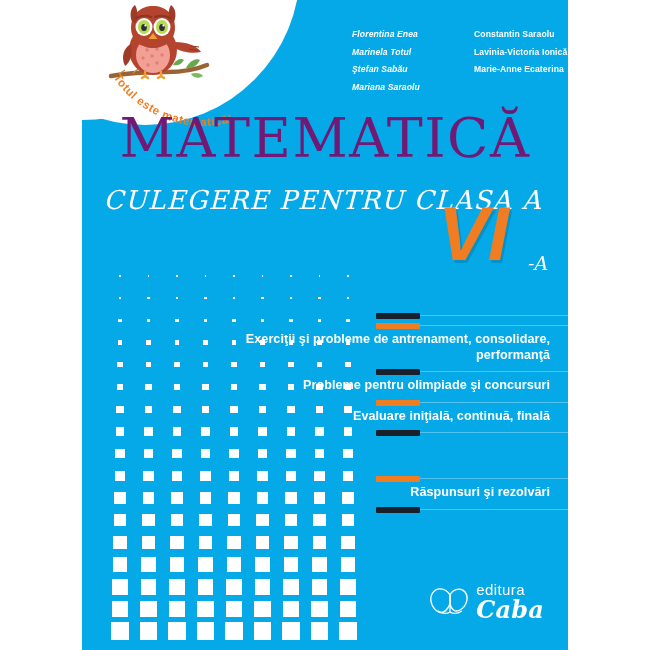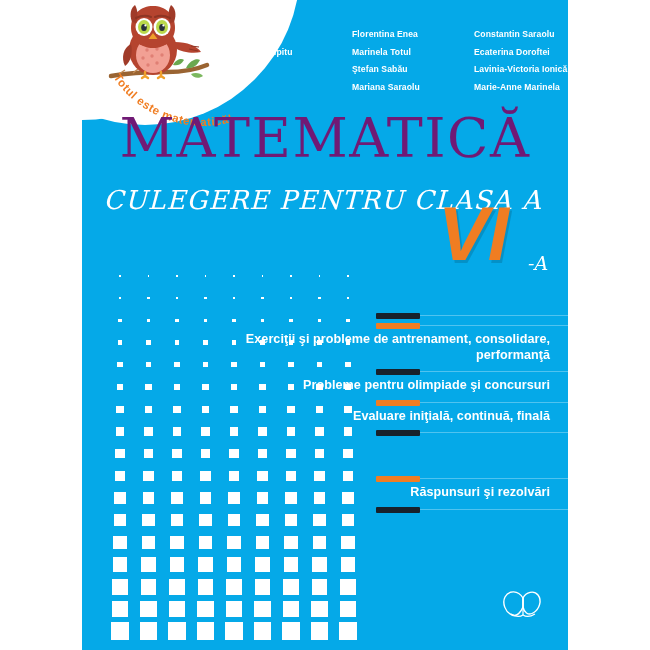--- a/index.html
+++ b/index.html
@@ -89,21 +89,21 @@
   }
   .authors .col span {
     color: #ffffff;
     font-size: 8.6px;
     font-weight: bold;
     line-height: 17.5px;
     white-space: nowrap;
     letter-spacing: 0.1px;
   }
   .authors .col.c1 { width: 98px; }
-  .authors .col.c2 { width: 100px; }
+  .authors .col.c2 { width: 100px; font-style: italic; }
   .authors .col.c3 { width: 120px; }
 
   
   .title-main {
     position: absolute;
     left: 0; right: 0;
     top: 112px;
     text-align: center;
     color: #701a75;
     font-family: "DejaVu Serif", serif;
@@ -473,33 +473,31 @@
       <path id="sloganArc" d="M 18 70 A 108 108 0 0 0 152 116" fill="none"></path>
     </defs>
     <text>
       <textPath href="#sloganArc" startOffset="4%">Totul este matematică!</textPath>
     </text>
   </svg>
 
   <div class="authors">
     <div class="col c1">
       <span>Ion Cheşcă</span>
-      <span>Adrian Ciupitu</span>
     </div>
     <div class="col c2">
       <span>Florentina Enea</span>
       <span>Marinela Totul</span>
       <span>Ştefan Sabău</span>
       <span>Mariana Saraolu</span>
     </div>
     <div class="col c3">
       <span>Constantin Saraolu</span>
-      <span>Ecaterina Doroftei</span>
       <span>Lavinia-Victoria Ionică</span>
-      <span>Marie-Anne Marinela</span>
+      <span>Marie-Anne Ecaterina</span>
     </div>
   </div>
 
   <div class="title-main">MATEMATICĂ</div>
   <div class="title-sub">CULEGERE PENTRU CLASA A</div>
   <div class="grade">VI</div>
   <div class="grade-suffix">-A</div>
 
   <div class="features" id="features">
       <div class="feat-bar black">
@@ -538,15 +536,19 @@
       <div class="spacer-gap"></div>
     </div>
 
   <div class="logo">
     <svg class="mark" viewBox="0 0 42 34">
       <path d="M21 10 C16 2 7 2 3 9 C0 15 3 24 10 27 C15 29 19 24 21 19Z" fill="none" stroke="#ffffff" stroke-width="1.4"></path>
       <path d="M21 10 C24 4 32 2 36 7 C40 12 38 21 31 25 C26 28 22 24 21 19Z" fill="none" stroke="#ffffff" stroke-width="1.4"></path>
       <path d="M21 10 L21 27" stroke="#ffffff" stroke-width="1.2"></path>
       <path d="M9 26 C14 29 18 29 21 27 C24 29 28 29 33 26" fill="none" stroke="#ffffff" stroke-width="1.2"></path>
     </svg>
+    <span class="words">
+      <span class="w1">editura</span>
+      <span class="w2">Caba</span>
+    </span>
   </div>
 
 </div>
 
 </body></html>

